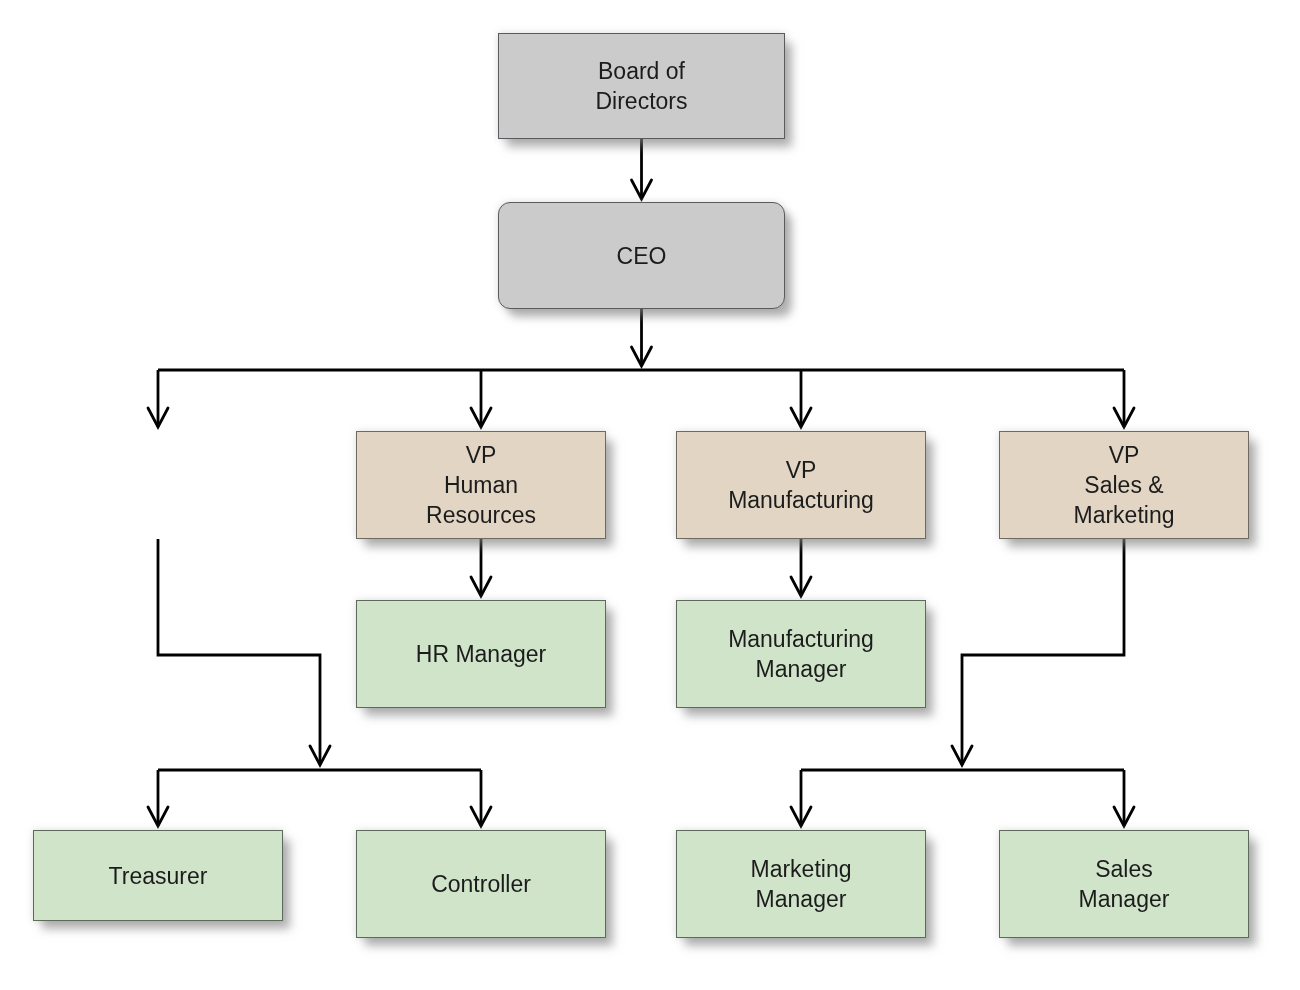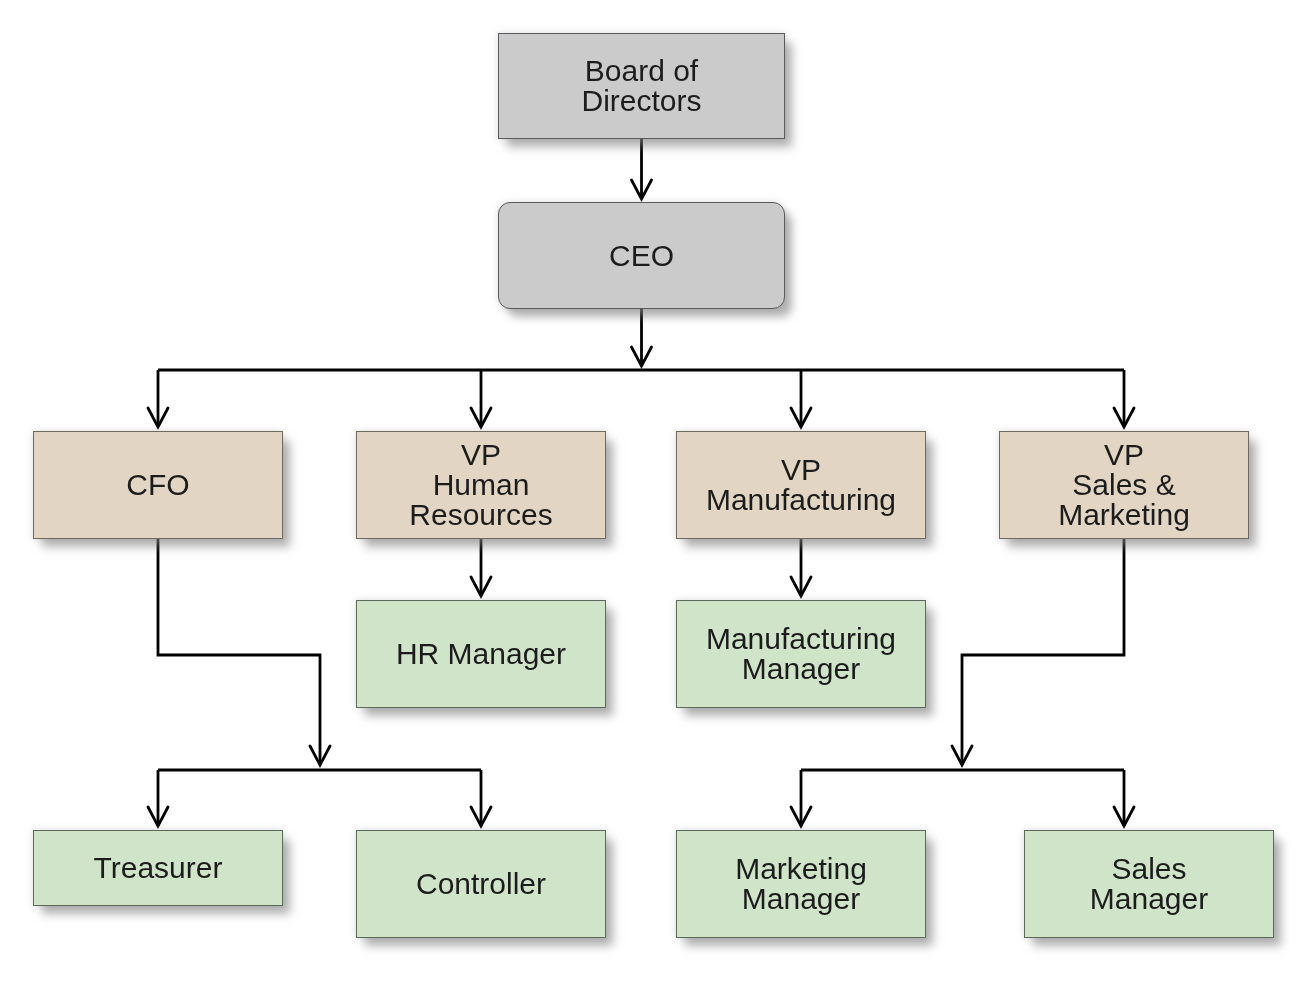--- a/index.html
+++ b/index.html
@@ -22,45 +22,45 @@
     height: 990px;
     pointer-events: none;
   }
   .node {
     position: absolute;
     box-sizing: border-box;
     display: flex;
     align-items: center;
     justify-content: center;
     text-align: center;
-    font-size: 30px;
+    font-size: 23px;
     line-height: 30px;
     color: #1c1c1c;
     white-space: pre-line;
     border: 1.5px solid #5a5b5e;
     box-shadow: 8px 9px 9px -1px rgba(118,118,118,0.55),
                 0 0 7px rgba(178,178,178,0.45);
   }
   .node.gray  { background: #cbcbcb; border-color: #5a5b5e; }
   .node.tan   { background: #e2d5c3; border-color: #6f6a60; }
   .node.green { background: #d0e4ca; border-color: #5e6a59; }
 
   
   #n-board      { left: 498px; top:  33px; width: 287px; height: 106px; }
   #n-ceo        { left: 498px; top: 202px; width: 287px; height: 107px; border-radius: 12px; }
   #n-cfo        { left:  33px; top: 431px; width: 250px; height: 108px; }
   #n-vp-hr      { left: 356px; top: 431px; width: 250px; height: 108px; }
   #n-vp-mfg     { left: 676px; top: 431px; width: 250px; height: 108px; }
   #n-vp-sm      { left: 999px; top: 431px; width: 250px; height: 108px; }
   #n-hr-mgr     { left: 356px; top: 600px; width: 250px; height: 108px; justify-content: center; }
   #n-mfg-mgr    { left: 676px; top: 600px; width: 250px; height: 108px; }
-  #n-treasurer  { left:  33px; top: 830px; width: 250px; height: 76px; }
+  #n-treasurer  { left:  33px; top: 830px; width: 250px; height: 91px; }
   #n-controller { left: 356px; top: 830px; width: 250px; height: 108px; }
   #n-mkt-mgr    { left: 676px; top: 830px; width: 250px; height: 108px; }
-  #n-sales-mgr  { left: 999px; top: 830px; width: 250px; height: 108px; margin-left: 25px; }
+  #n-sales-mgr  { left: 999px; top: 830px; width: 250px; height: 108px; }
 </style>
 </head>
 <body>
 
 <div class="canvas">
 
   <svg class="edge-layer" viewBox="0 0 1300 990" xmlns="http://www.w3.org/2000/svg">
     <defs>
       <marker id="arrowV" markerUnits="userSpaceOnUse" markerWidth="28" markerHeight="28" viewBox="0 0 28 28" refX="23" refY="14" orient="auto">
         <path d="M4,4 L23,14 L4,24" fill="none" stroke="#000000" stroke-width="2.8" stroke-linecap="round" stroke-linejoin="miter"></path>
@@ -95,23 +95,20 @@
 
   <div class="node gray" id="n-board">
     <span class="label">Board of
 Directors</span>
   </div>
 
   <div class="node gray" id="n-ceo">
     <span class="label">CEO</span>
   </div>
 
-  <div class="node tan" id="n-cfo">
-    <span class="label">CFO</span>
-  </div>
 
   <div class="node tan" id="n-vp-hr">
     <span class="label">VP
 Human
 Resources</span>
   </div>
 
   <div class="node tan" id="n-vp-mfg">
     <span class="label">VP
 Manufacturing</span>

